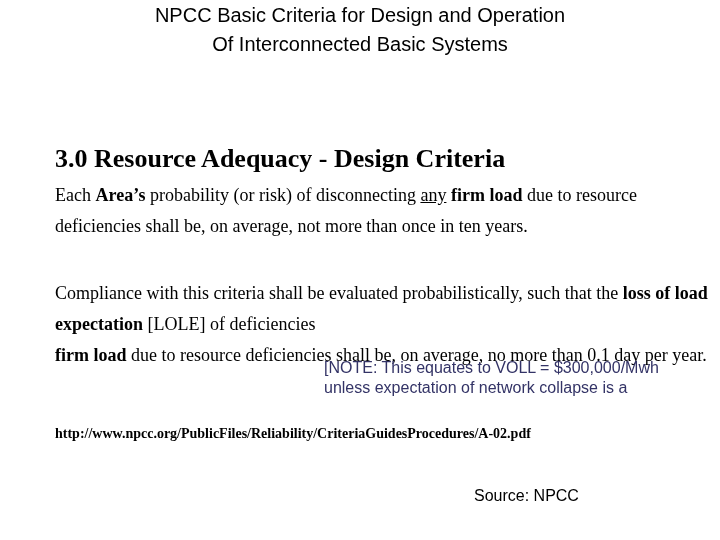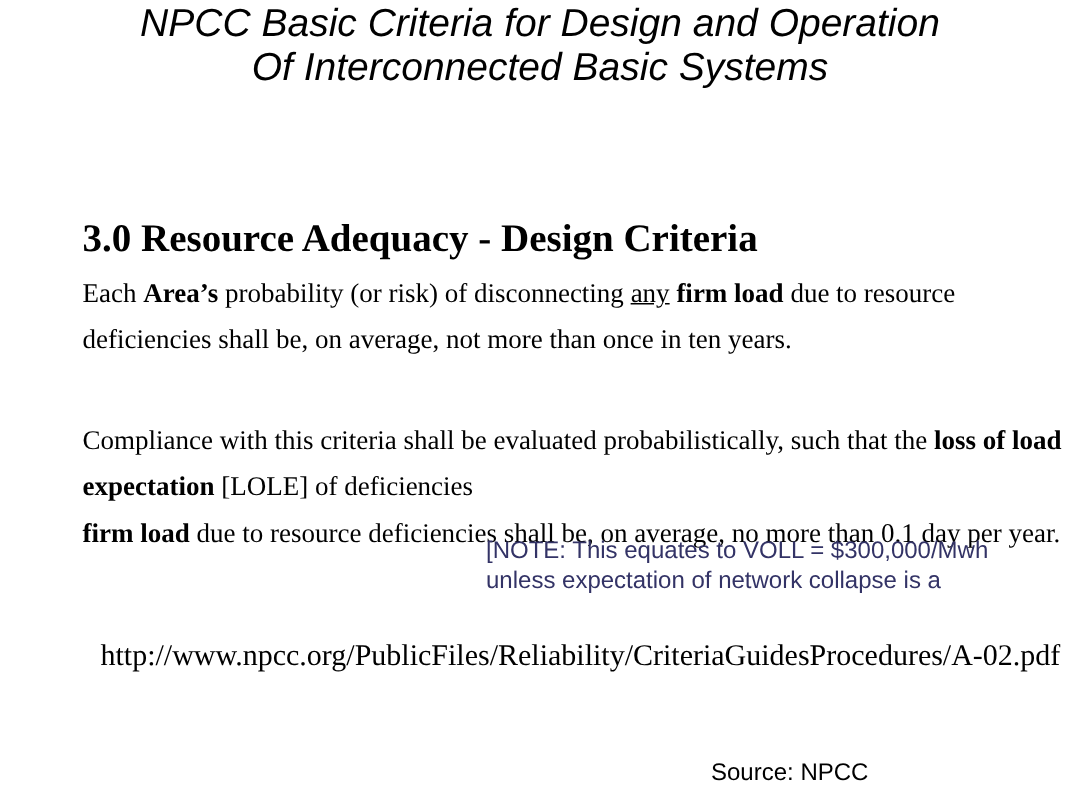--- a/index.html
+++ b/index.html
@@ -1,44 +1,43 @@
 <!DOCTYPE html>
 <html><head>
   <meta charset="utf-8">
   <style>
     html, body { margin: 0; padding: 0; background: #ffffff; }
     body { width: 720px; height: 540px; position: relative; overflow: hidden; color: #000; }
     .title {
       position: absolute; left: 0; top: 0; width: 720px; text-align: center;
-      font-family: "Liberation Sans", sans-serif; font-size: 26px; line-height: 29px;
+      font-family: "Liberation Sans", sans-serif; font-size: 20px; line-height: 29px;
       padding-top: 1px;
-      font-style: italic;
     }
     .heading {
       position: absolute; left: 55px; top: 144px; font-size: 26px; font-weight: bold;
       font-family: "Liberation Serif", serif;
     }
     .para {
       position: absolute; left: 55px; width: 660px;
       font-family: "Liberation Serif", serif; font-size: 18px; line-height: 31px;
     }
     .p1 { top: 180px; }
     .p2 { top: 278px; }
     .note {
       position: absolute; left: 324px; top: 358px;
       font-family: "Liberation Sans", sans-serif; font-size: 16px; line-height: 20px;
       color: #333366;
     }
     .url {
       position: absolute; left: 55px; top: 426px;
-      font-family: "Liberation Serif", serif; font-size: 20px; font-weight: normal; margin-left: 12px;
+      font-family: "Liberation Serif", serif; font-size: 14px; font-weight: bold;
     }
     .source {
       position: absolute; left: 474px; top: 487px;
-      font-family: "Liberation Sans", sans-serif; font-size: 16px; margin-top: 20px;
+      font-family: "Liberation Sans", sans-serif; font-size: 16px;
     }
     u { text-decoration: underline; }
   </style>
 </head>
 <body>
 
 <div class="title">
   <div>NPCC Basic Criteria for Design and Operation</div>
   <div>Of Interconnected Basic Systems</div>
 </div>

